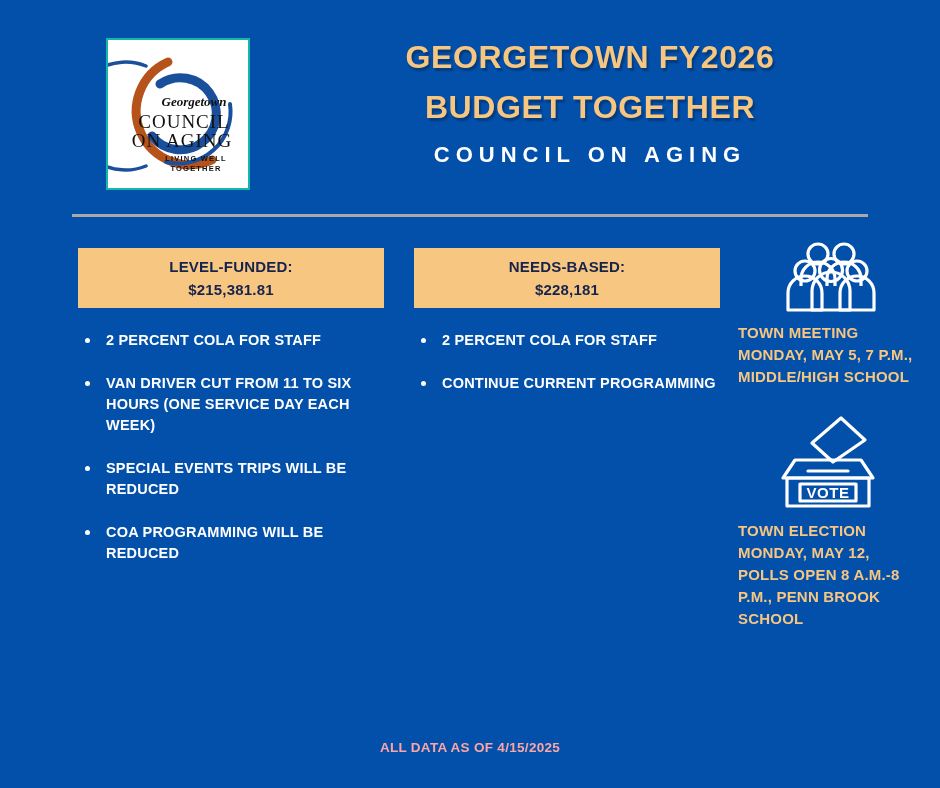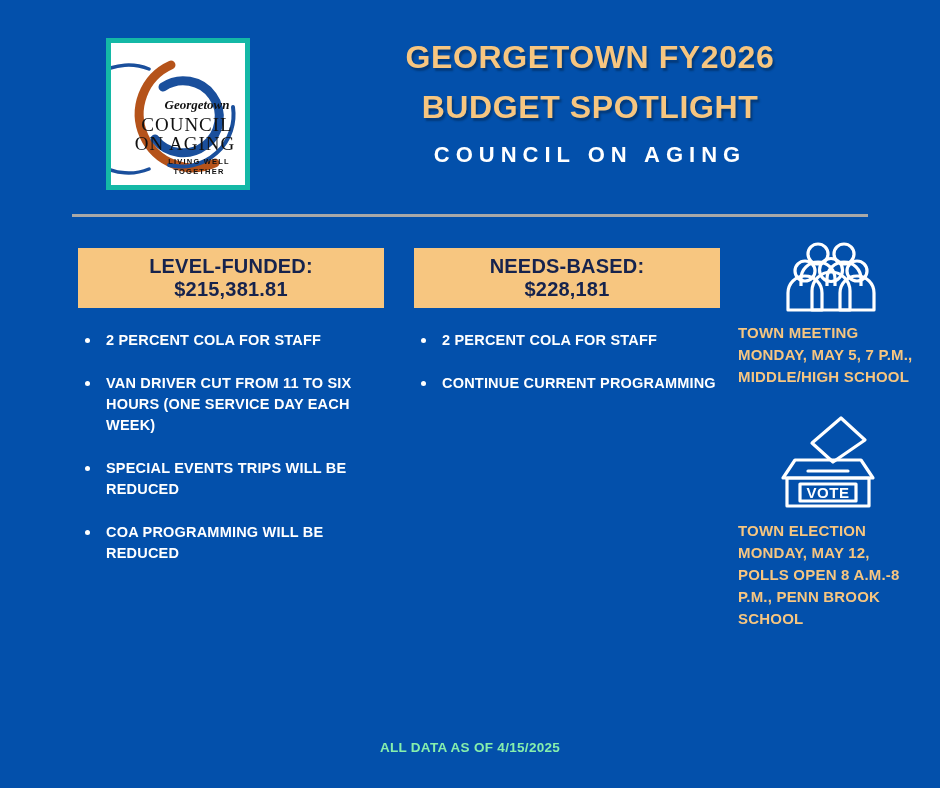--- a/index.html
+++ b/index.html
@@ -32,21 +32,21 @@
     height: 214px;
   }
 
   .logo-box {
     position: absolute;
     left: 106px;
     top: 38px;
     width: 144px;
     height: 152px;
     background: #ffffff;
-    border: 5px solid #14b8a6;
+    border: 2px solid #14b8a6;
     overflow: hidden;
   }
 
   .logo-box svg { display: block; width: 144px; height: 152px; }
 
   .title-block {
     position: absolute;
     left: 290px;
     top: 32px;
     width: 600px;
@@ -104,21 +104,21 @@
     background: #f7c680;
     display: flex;
     flex-direction: column;
     align-items: center;
     justify-content: center;
     gap: 2px;
   }
 
   .card-label,
   .card-amount {
-    font-size: 20px;
+    font-size: 15px;
     font-weight: bold;
     color: #16234d;
     letter-spacing: 0.2px;
     line-height: 21px;
   }
 
   ul.bullets {
     list-style: none;
     margin-top: 22px;
     padding: 0;
@@ -173,21 +173,21 @@
     position: absolute;
     left: 0;
     top: 738px;
     width: 940px;
     text-align: center;
   }
 
   .footer-text {
     font-size: 13.5px;
     font-weight: bold;
-    color: #86efac;
+    color: #fca5a5;
     letter-spacing: 0.3px;
   }
 </style>
 </head>
 <body>
 
 <div class="poster">
 
   <div class="header">
 
@@ -205,21 +205,21 @@
         <text x="86" y="66" font-family="'Liberation Serif', serif" font-style="italic" font-weight="bold" font-size="13" fill="#111111" text-anchor="middle">Georgetown</text>
         <text x="76" y="88" font-family="'Liberation Serif', serif" font-size="19" fill="#111111" text-anchor="middle" letter-spacing="1">COUNCIL</text>
         <text x="74" y="107" font-family="'Liberation Serif', serif" font-size="19" fill="#111111" text-anchor="middle" letter-spacing="1">ON AGING</text>
         <text x="88" y="121" font-family="'Liberation Sans', sans-serif" font-size="7.5" font-weight="bold" fill="#111111" text-anchor="middle" letter-spacing="1.2">LIVING WELL</text>
         <text x="88" y="131" font-family="'Liberation Sans', sans-serif" font-size="7.5" font-weight="bold" fill="#111111" text-anchor="middle" letter-spacing="1.2">TOGETHER</text>
       </svg>
     </div>
 
     <div class="title-block">
       <div class="title-line">GEORGETOWN FY2026</div>
-      <div class="title-line">BUDGET SPOTLIGHT</div>
+      <div class="title-line">BUDGET TOGETHER</div>
       <div class="subtitle">COUNCIL ON AGING</div>
     </div>
   </div>
 
   <div class="divider"></div>
 
   <div class="columns">
 
     <div class="col col-left">
       <div class="card">

